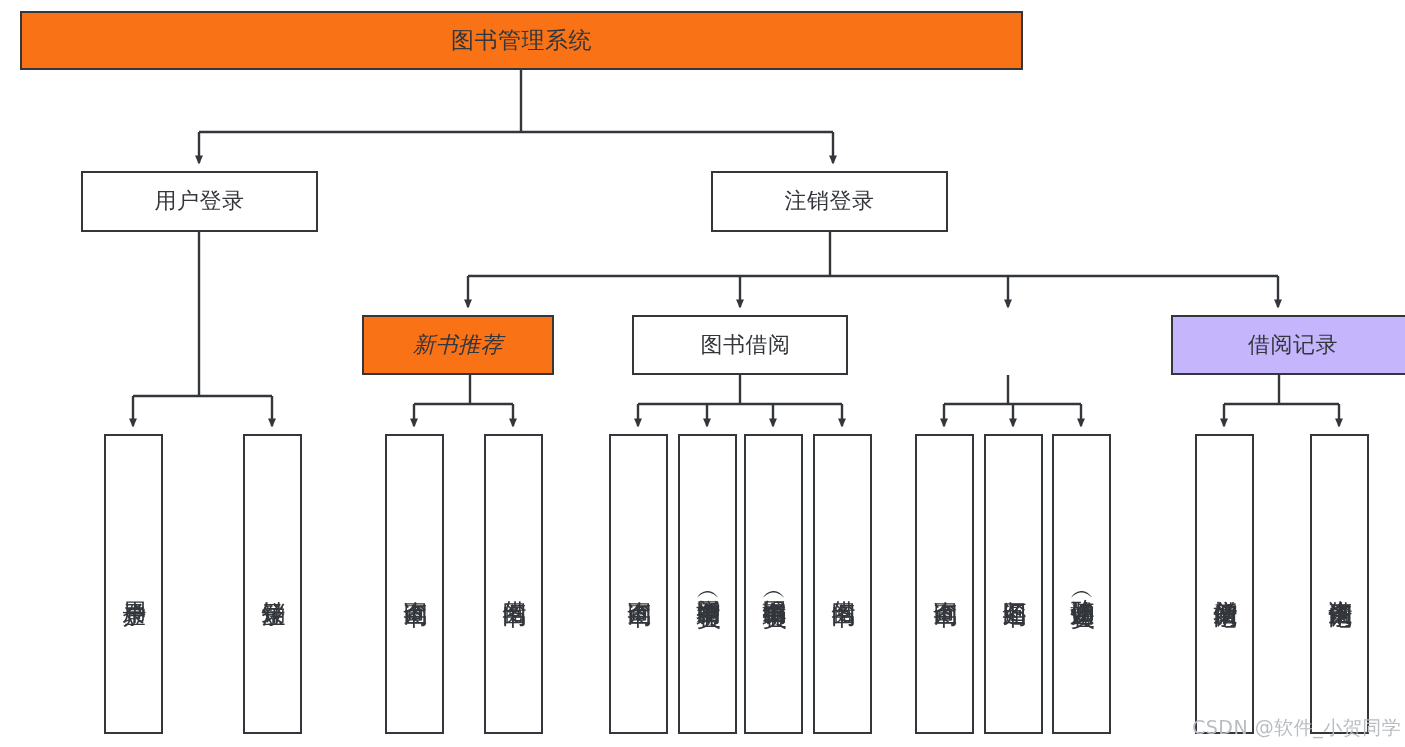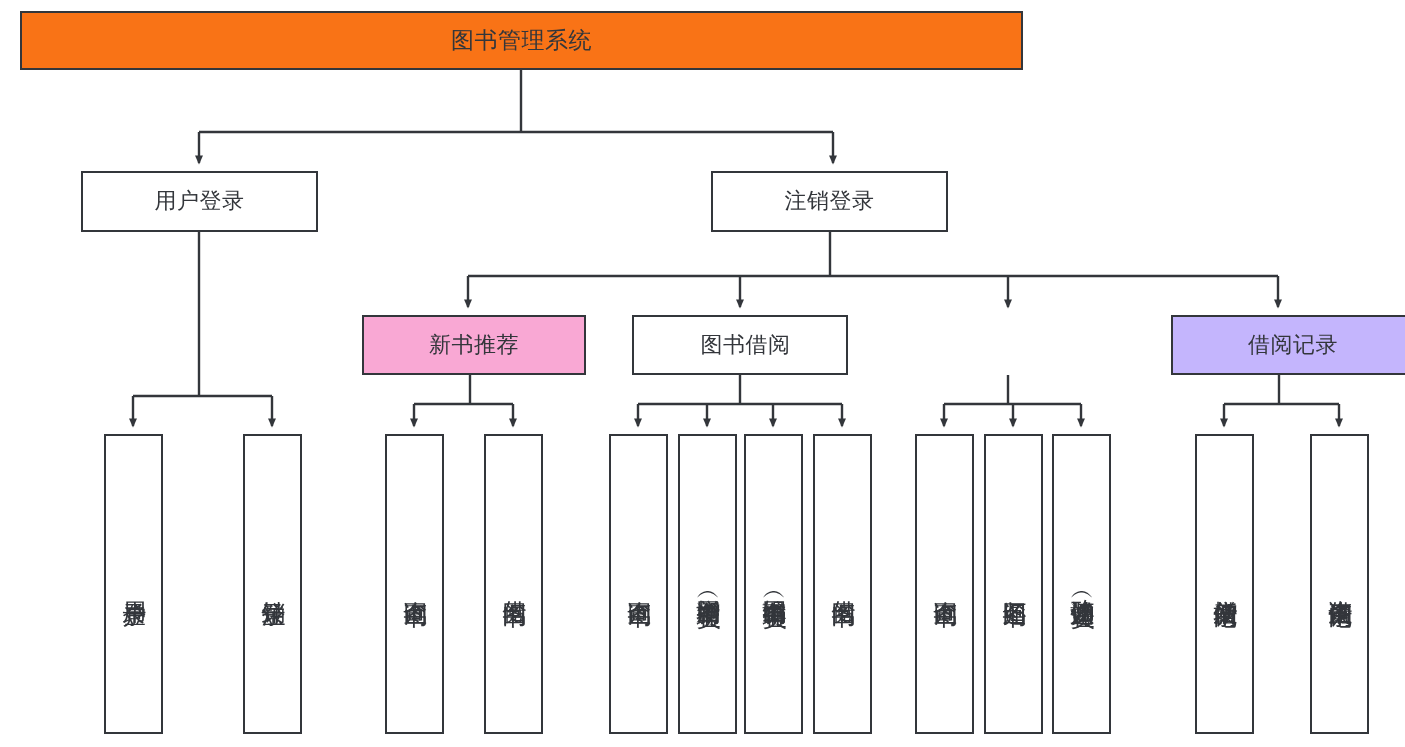--- a/index.html
+++ b/index.html
@@ -116,32 +116,33 @@
       <path d="M1224,404 L1224,426" marker-end="url(#arrow)"></path>
       <path d="M1339,404 L1339,426" marker-end="url(#arrow)"></path>
     </g>
   </svg>
 
   <div class="node h title" style="left: 20px; top: 11px; width: 1003px; height: 59px; border-color: rgb(51, 54, 59); color: rgb(51, 54, 59); background: #f97316;">图书管理系统</div>
 
   <div class="node h" style="left: 81px; top: 171px; width: 237px; height: 61px; border-color: rgb(51, 54, 59); color: rgb(51, 54, 59); background: rgb(255, 255, 255);">用户登录</div>
   <div class="node h" style="left: 711px; top: 171px; width: 237px; height: 61px; border-color: rgb(51, 54, 59); color: rgb(51, 54, 59); background: rgb(255, 255, 255);">注销登录</div>
 
-  <div class="node h" style="left: 362px; top: 315px; width: 224px; height: 60px; border-color: rgb(51, 54, 59); color: rgb(51, 54, 59); background: #f9a8d4;">新书推荐</div>
+  <div class="node h" style="left: 362px; top: 315px; width: 192px; height: 60px; border-color: rgb(51, 54, 59); color: rgb(51, 54, 59); background: #f97316; font-style: italic;">新书推荐</div>
   <div class="node h" style="left: 632px; top: 315px; width: 216px; height: 60px; border-color: rgb(51, 54, 59); color: rgb(51, 54, 59); background: rgb(255, 255, 255); padding-left: 11px;">图书借阅</div>
   <div class="node h" style="left: 1171px; top: 315px; width: 244px; height: 60px; border-color: rgb(51, 54, 59); color: rgb(51, 54, 59); background: #c4b5fd;">借阅记录</div>
 
   <div class="node v" style="left: 104px; top: 434px; width: 59px; height: 300px; border-color: rgb(51, 54, 59); color: rgb(51, 54, 59); background: rgb(255, 255, 255);">用户登录</div>
   <div class="node v" style="left: 243px; top: 434px; width: 59px; height: 300px; border-color: rgb(51, 54, 59); color: rgb(51, 54, 59); background: rgb(255, 255, 255);">注销登录</div>
   <div class="node v" style="left: 385px; top: 434px; width: 59px; height: 300px; border-color: rgb(51, 54, 59); color: rgb(51, 54, 59); background: rgb(255, 255, 255);">查询图书</div>
   <div class="node v" style="left: 484px; top: 434px; width: 59px; height: 300px; border-color: rgb(51, 54, 59); color: rgb(51, 54, 59); background: rgb(255, 255, 255);">借阅图书</div>
   <div class="node v" style="left: 609px; top: 434px; width: 59px; height: 300px; border-color: rgb(51, 54, 59); color: rgb(51, 54, 59); background: rgb(255, 255, 255);">查询图书</div>
   <div class="node v" style="left: 678px; top: 434px; width: 59px; height: 300px; border-color: rgb(51, 54, 59); color: rgb(51, 54, 59); background: rgb(255, 255, 255);">新增图书（管理员）</div>
   <div class="node v" style="left: 744px; top: 434px; width: 59px; height: 300px; border-color: rgb(51, 54, 59); color: rgb(51, 54, 59); background: rgb(255, 255, 255);">编辑图书（管理员）</div>
   <div class="node v" style="left: 813px; top: 434px; width: 59px; height: 300px; border-color: rgb(51, 54, 59); color: rgb(51, 54, 59); background: rgb(255, 255, 255);">借阅图书</div>
   <div class="node v" style="left: 915px; top: 434px; width: 59px; height: 300px; border-color: rgb(51, 54, 59); color: rgb(51, 54, 59); background: rgb(255, 255, 255);">查询图书</div>
   <div class="node v" style="left: 984px; top: 434px; width: 59px; height: 300px; border-color: rgb(51, 54, 59); color: rgb(51, 54, 59); background: rgb(255, 255, 255);">归还图书</div>
   <div class="node v" style="left: 1052px; top: 434px; width: 59px; height: 300px; border-color: rgb(51, 54, 59); color: rgb(51, 54, 59); background: rgb(255, 255, 255);">确认归还（管理员）</div>
   <div class="node v" style="left: 1195px; top: 434px; width: 59px; height: 300px; border-color: rgb(51, 54, 59); color: rgb(51, 54, 59); background: rgb(255, 255, 255);">新增借阅记录</div>
   <div class="node v" style="left: 1310px; top: 434px; width: 59px; height: 300px; border-color: rgb(51, 54, 59); color: rgb(51, 54, 59); background: rgb(255, 255, 255);">查询借阅记录</div>
 
+  <div class="watermark" style="left: 1192px; top: 715px; color: rgb(185, 188, 192);">CSDN @软件_小贺同学</div>
 
 </div>
 
 </body></html>

